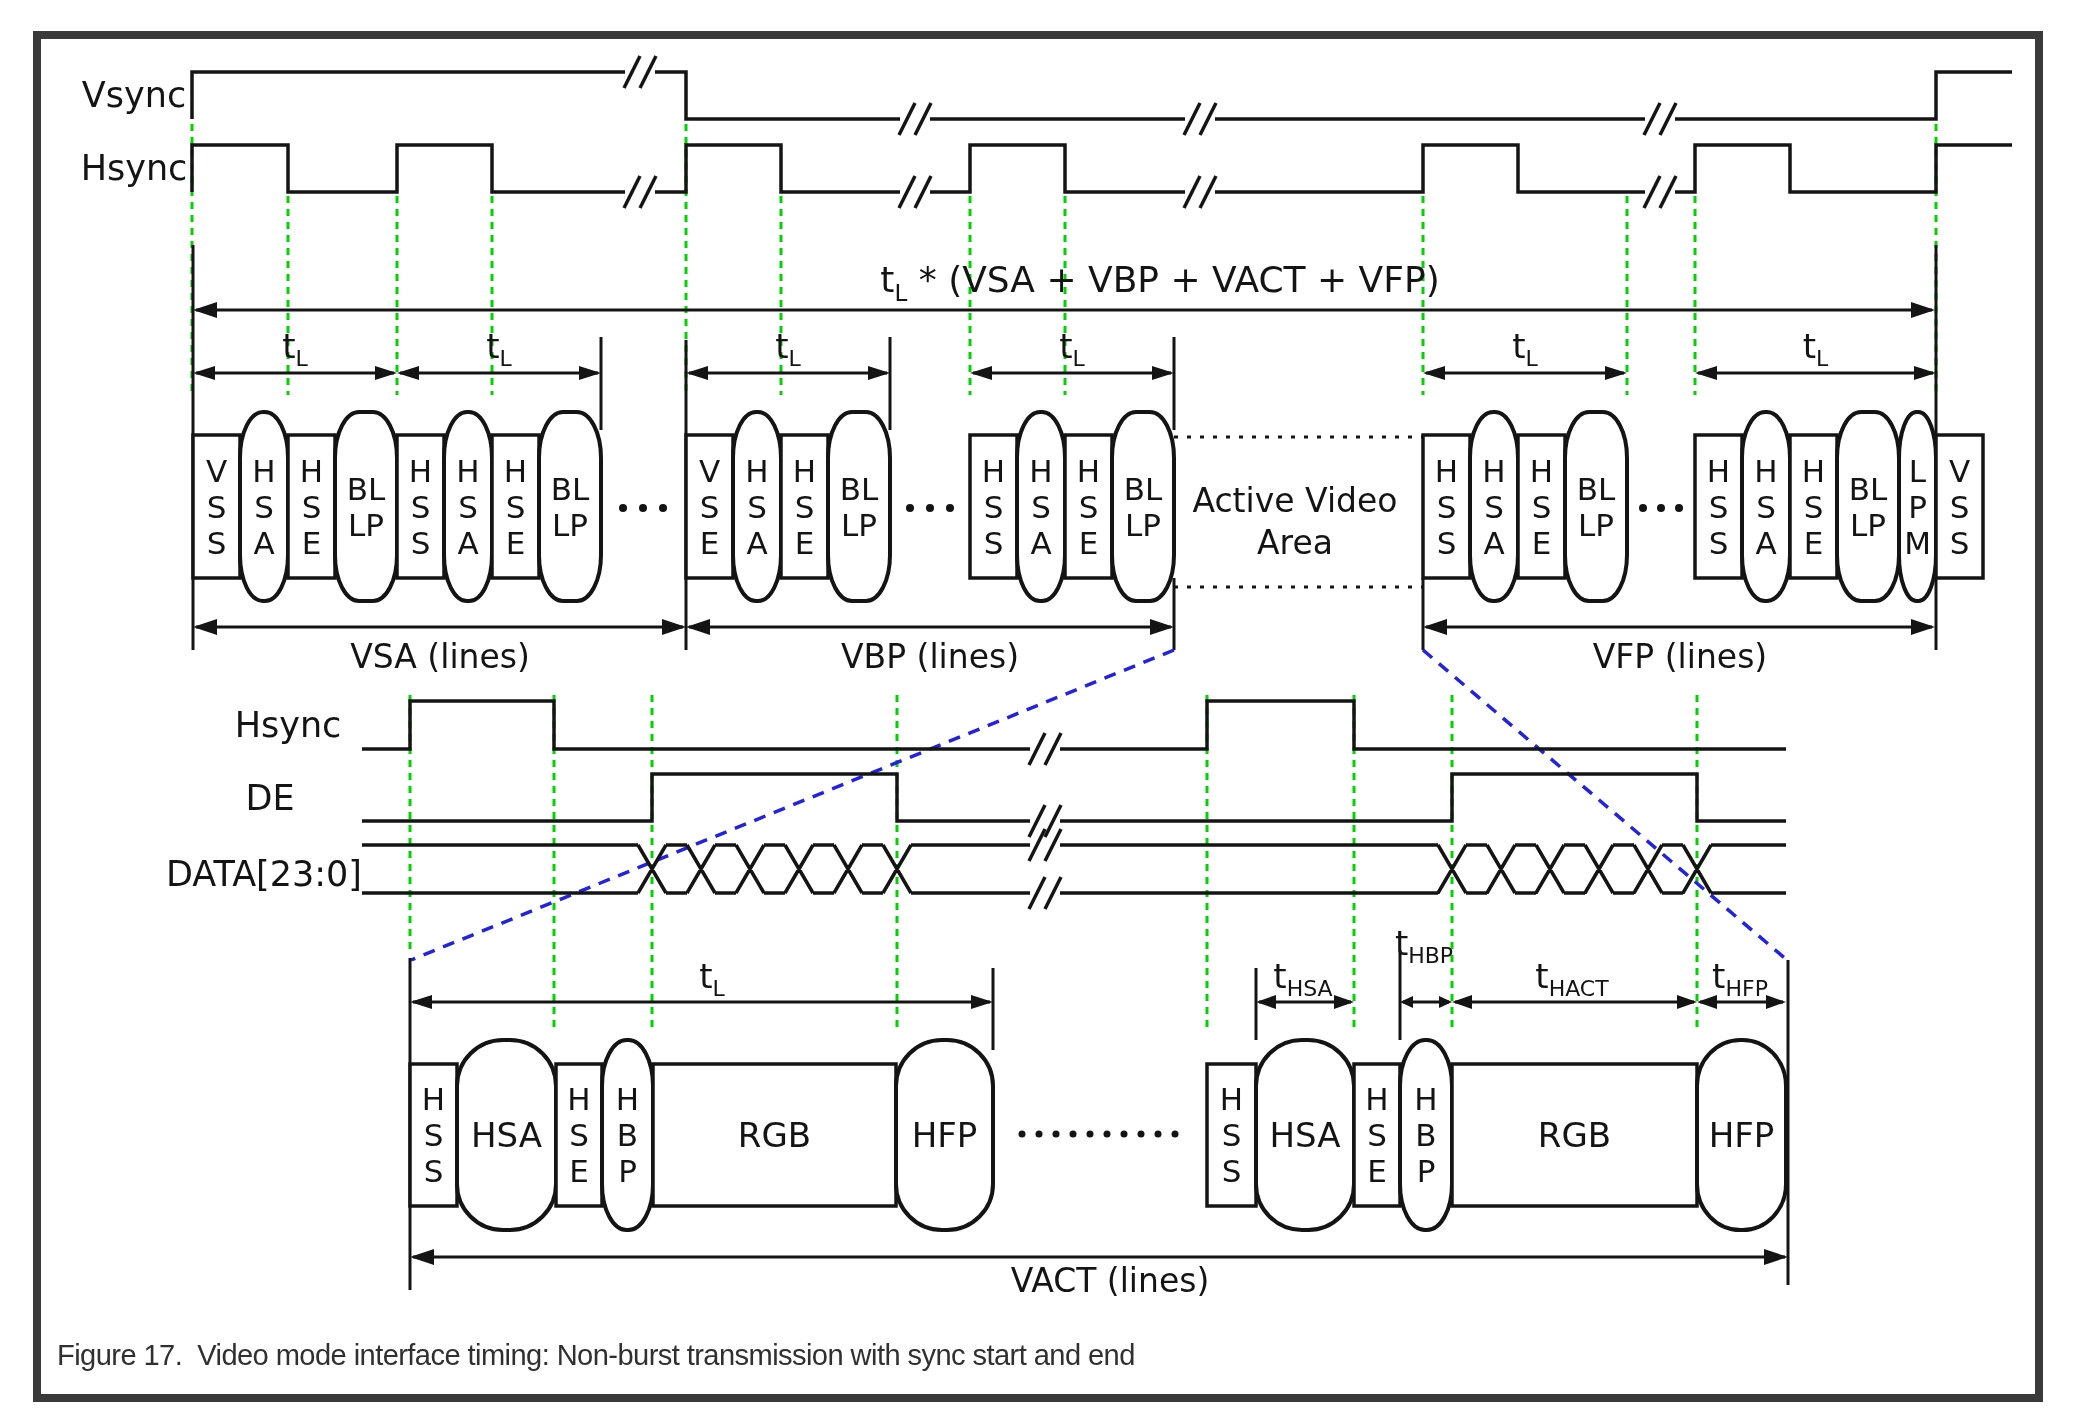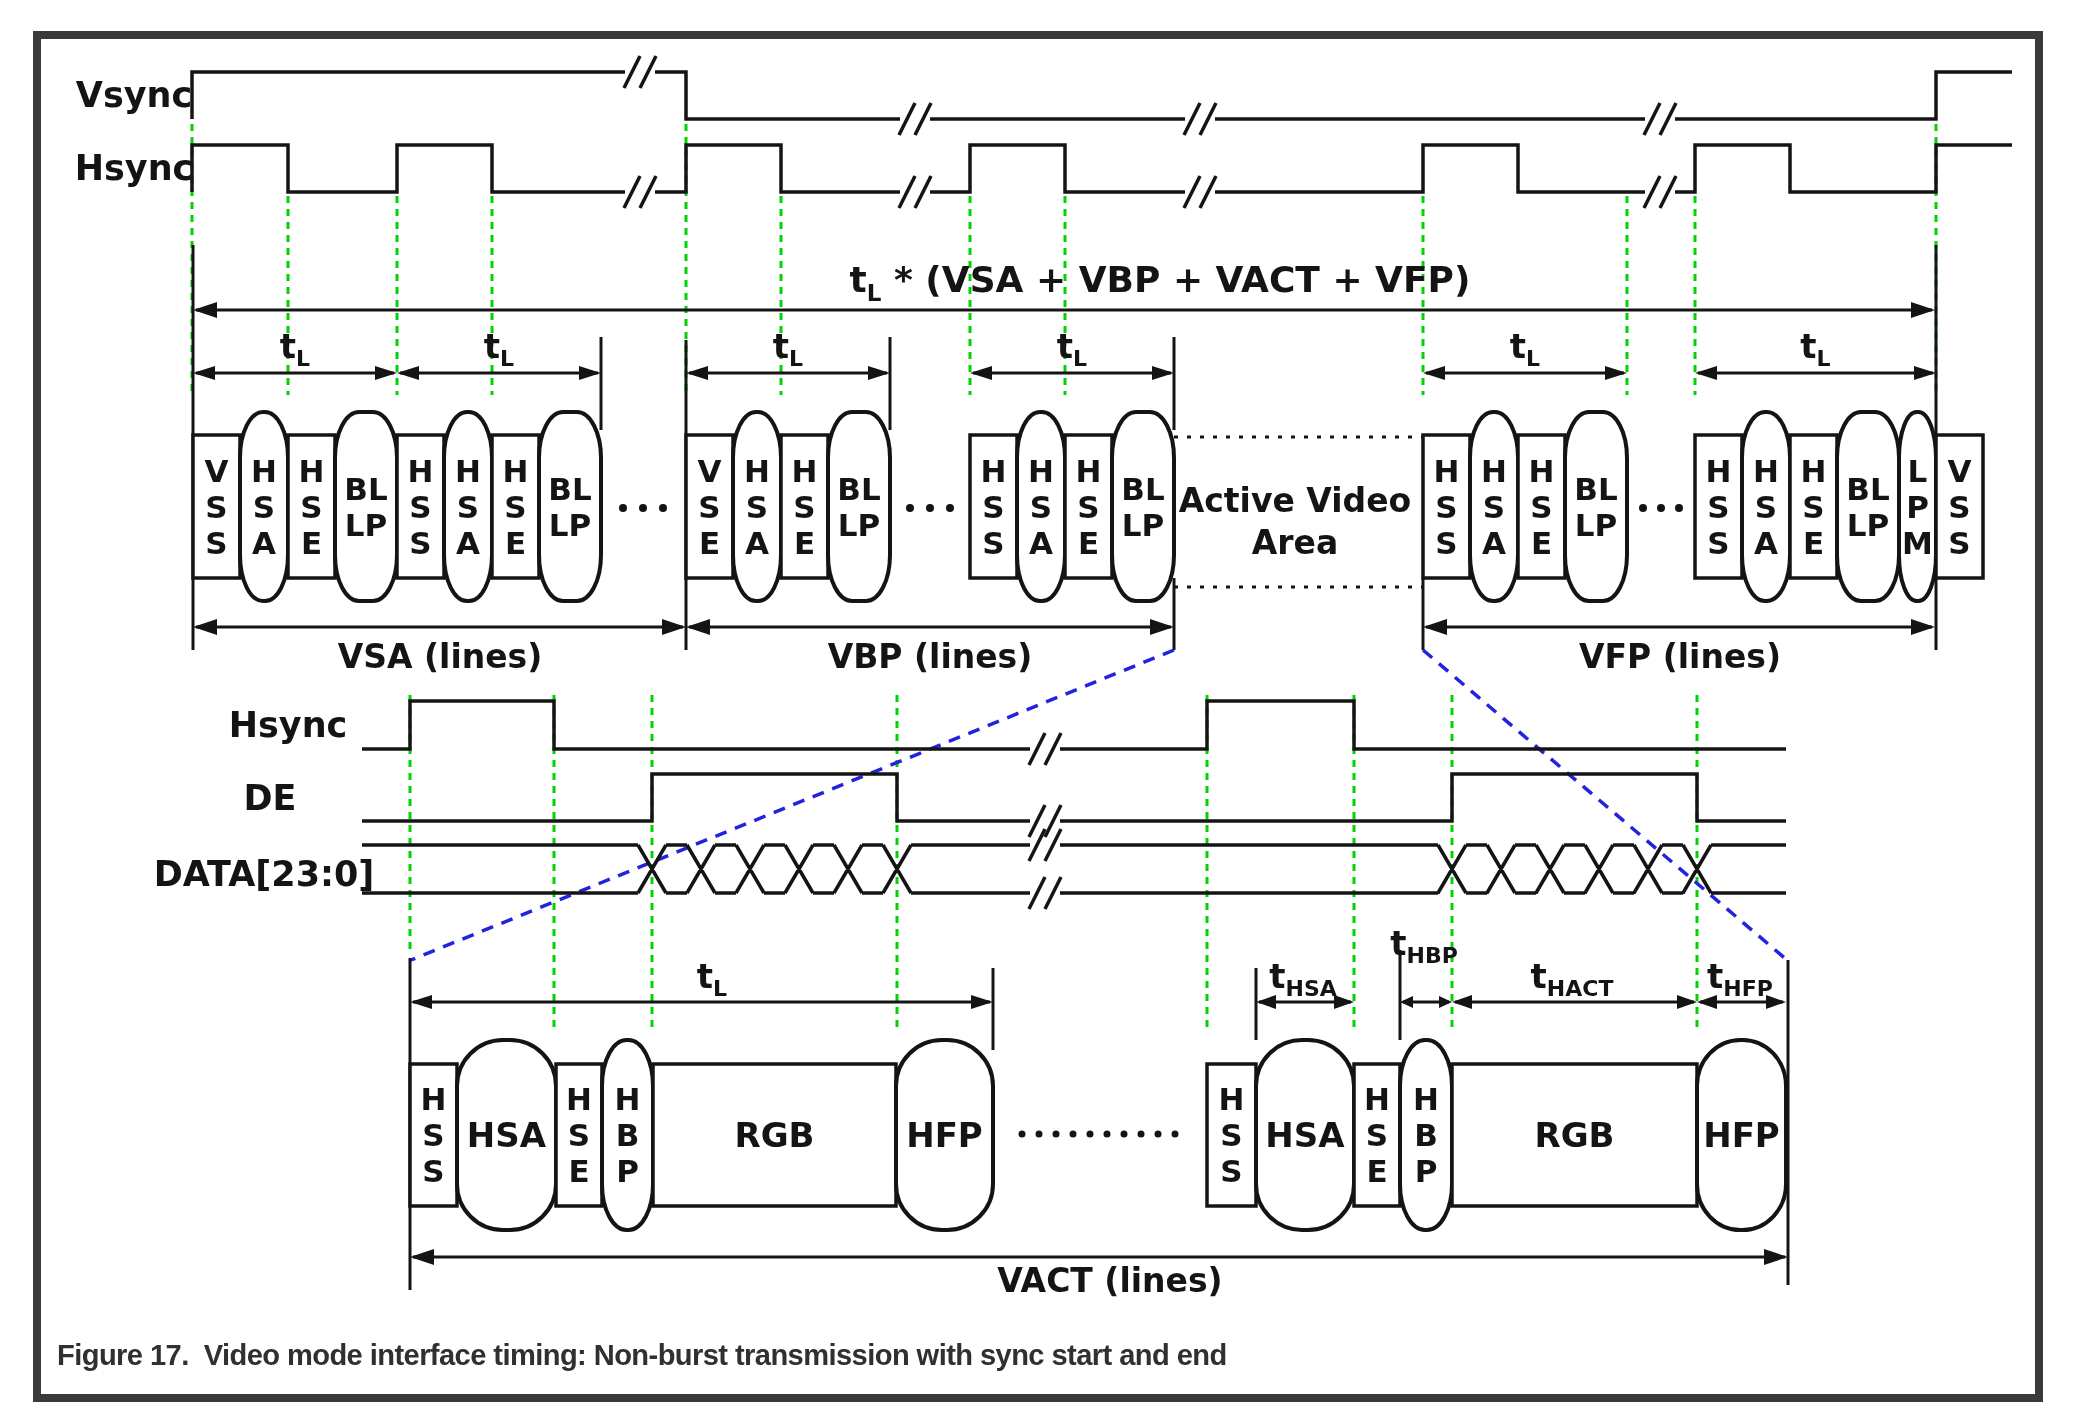--- a/index.html
+++ b/index.html
@@ -1,17 +1,17 @@
 <!DOCTYPE html>
 <html><head>
 <meta charset="utf-8">
 <style>
   html,body{margin:0;padding:0;background:#fff;}
   .stage{position:relative;width:2076px;height:1418px;background:#ffffff;
-         font-family:"DejaVu Sans",sans-serif;overflow:hidden;font-weight:bold;}
+         font-family:"DejaVu Sans",sans-serif;overflow:hidden;}
   svg{position:absolute;left:0;top:0;}
   .caption{position:absolute;left:57px;top:1338px;font-size:30px;color:#303030;
            font-family:"Liberation Sans",sans-serif;letter-spacing:-0.6px;
            transform:scaleX(.97);transform-origin:left;white-space:pre;}
 </style>
 </head>
 <body>
 
 <div class="stage">
   <svg id="svg-diagram" width="2076" height="1418" viewBox="0 0 2076 1418">

